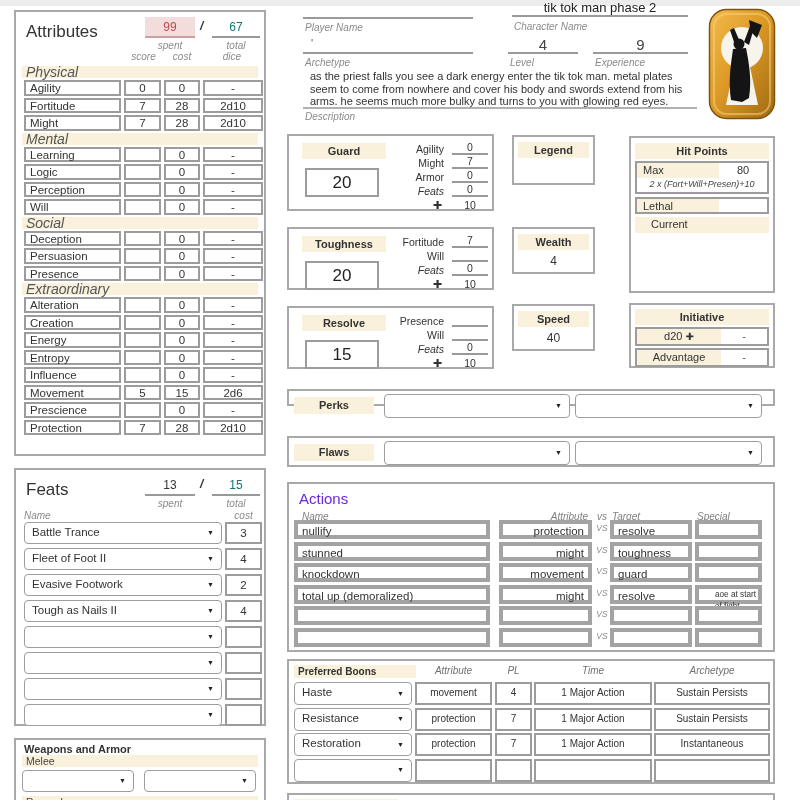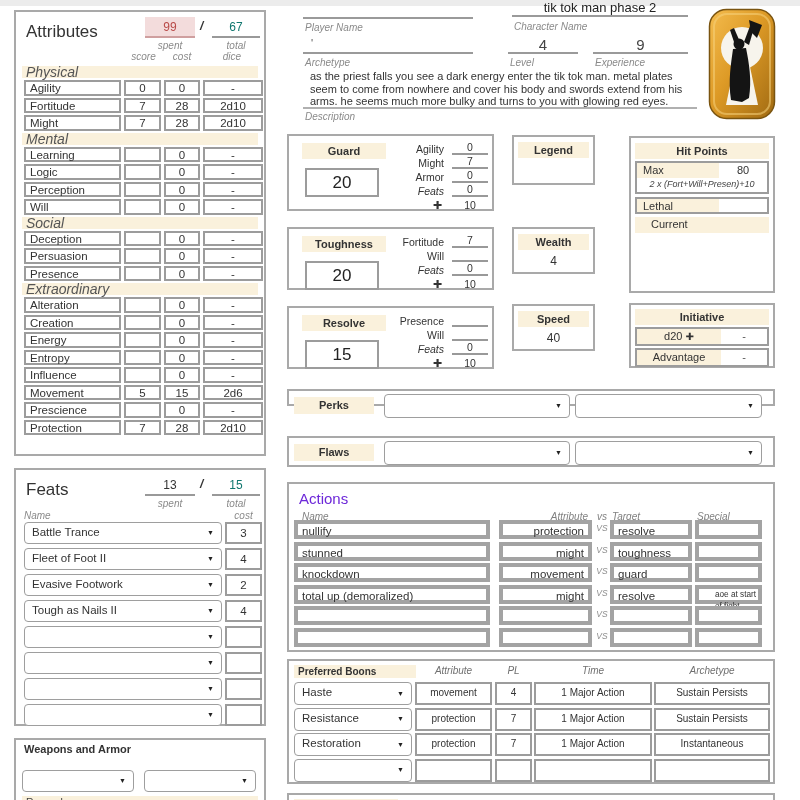--- a/index.html
+++ b/index.html
@@ -341,20 +341,21 @@
           <span class="dd-arrow">▼</span>
         </div>
         <div class="cost cellbox"></div>
       </div>
 
   </div>
 </div>
 
 <div class="panel" style="left:14px;top:738px;width:252px;height:90px;">
   <div class="wa-title">Weapons and Armor</div>
+  <div class="wa-bar" style="top:15px;">Melee</div>
   <div class="wa-dd dd" style="left:6px;top:30px;">
     <span class="dd-arrow">▼</span>
   </div>
   <div class="wa-dd dd" style="left:128px;top:30px;">
     <span class="dd-arrow">▼</span>
   </div>
   <div class="wa-bar" style="top:56px;">Ranged</div>
 
 </div>
 

